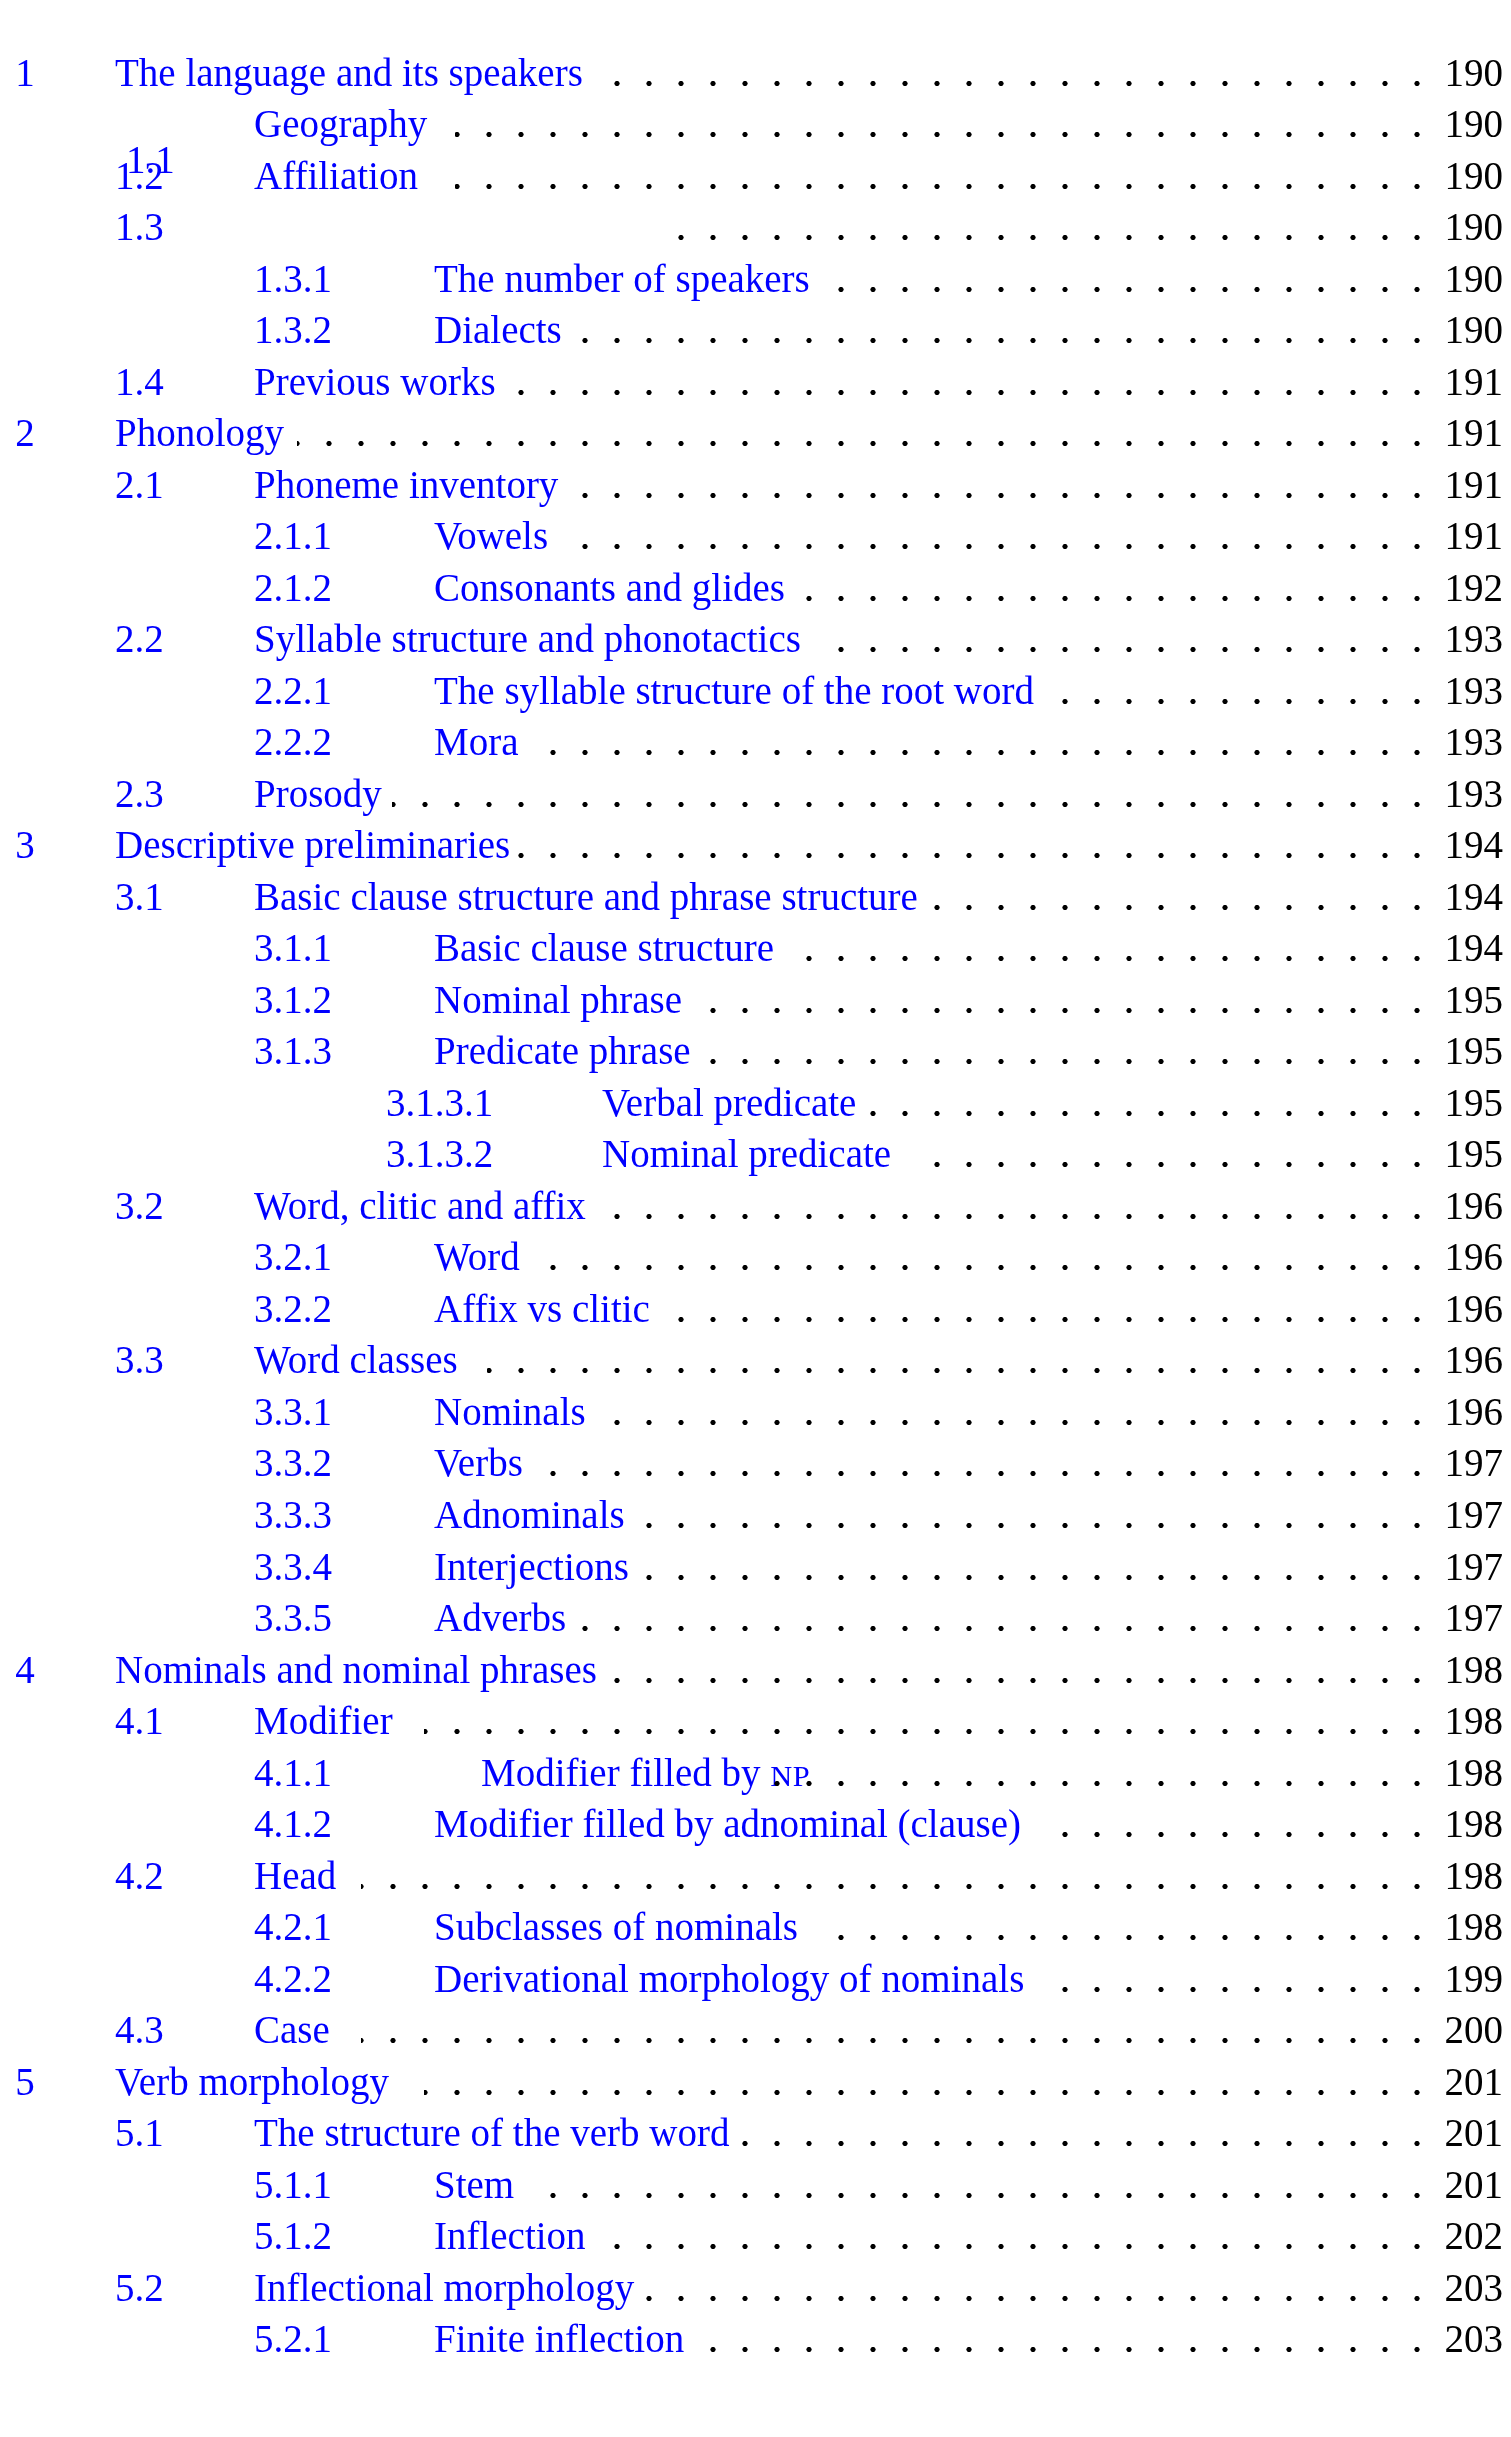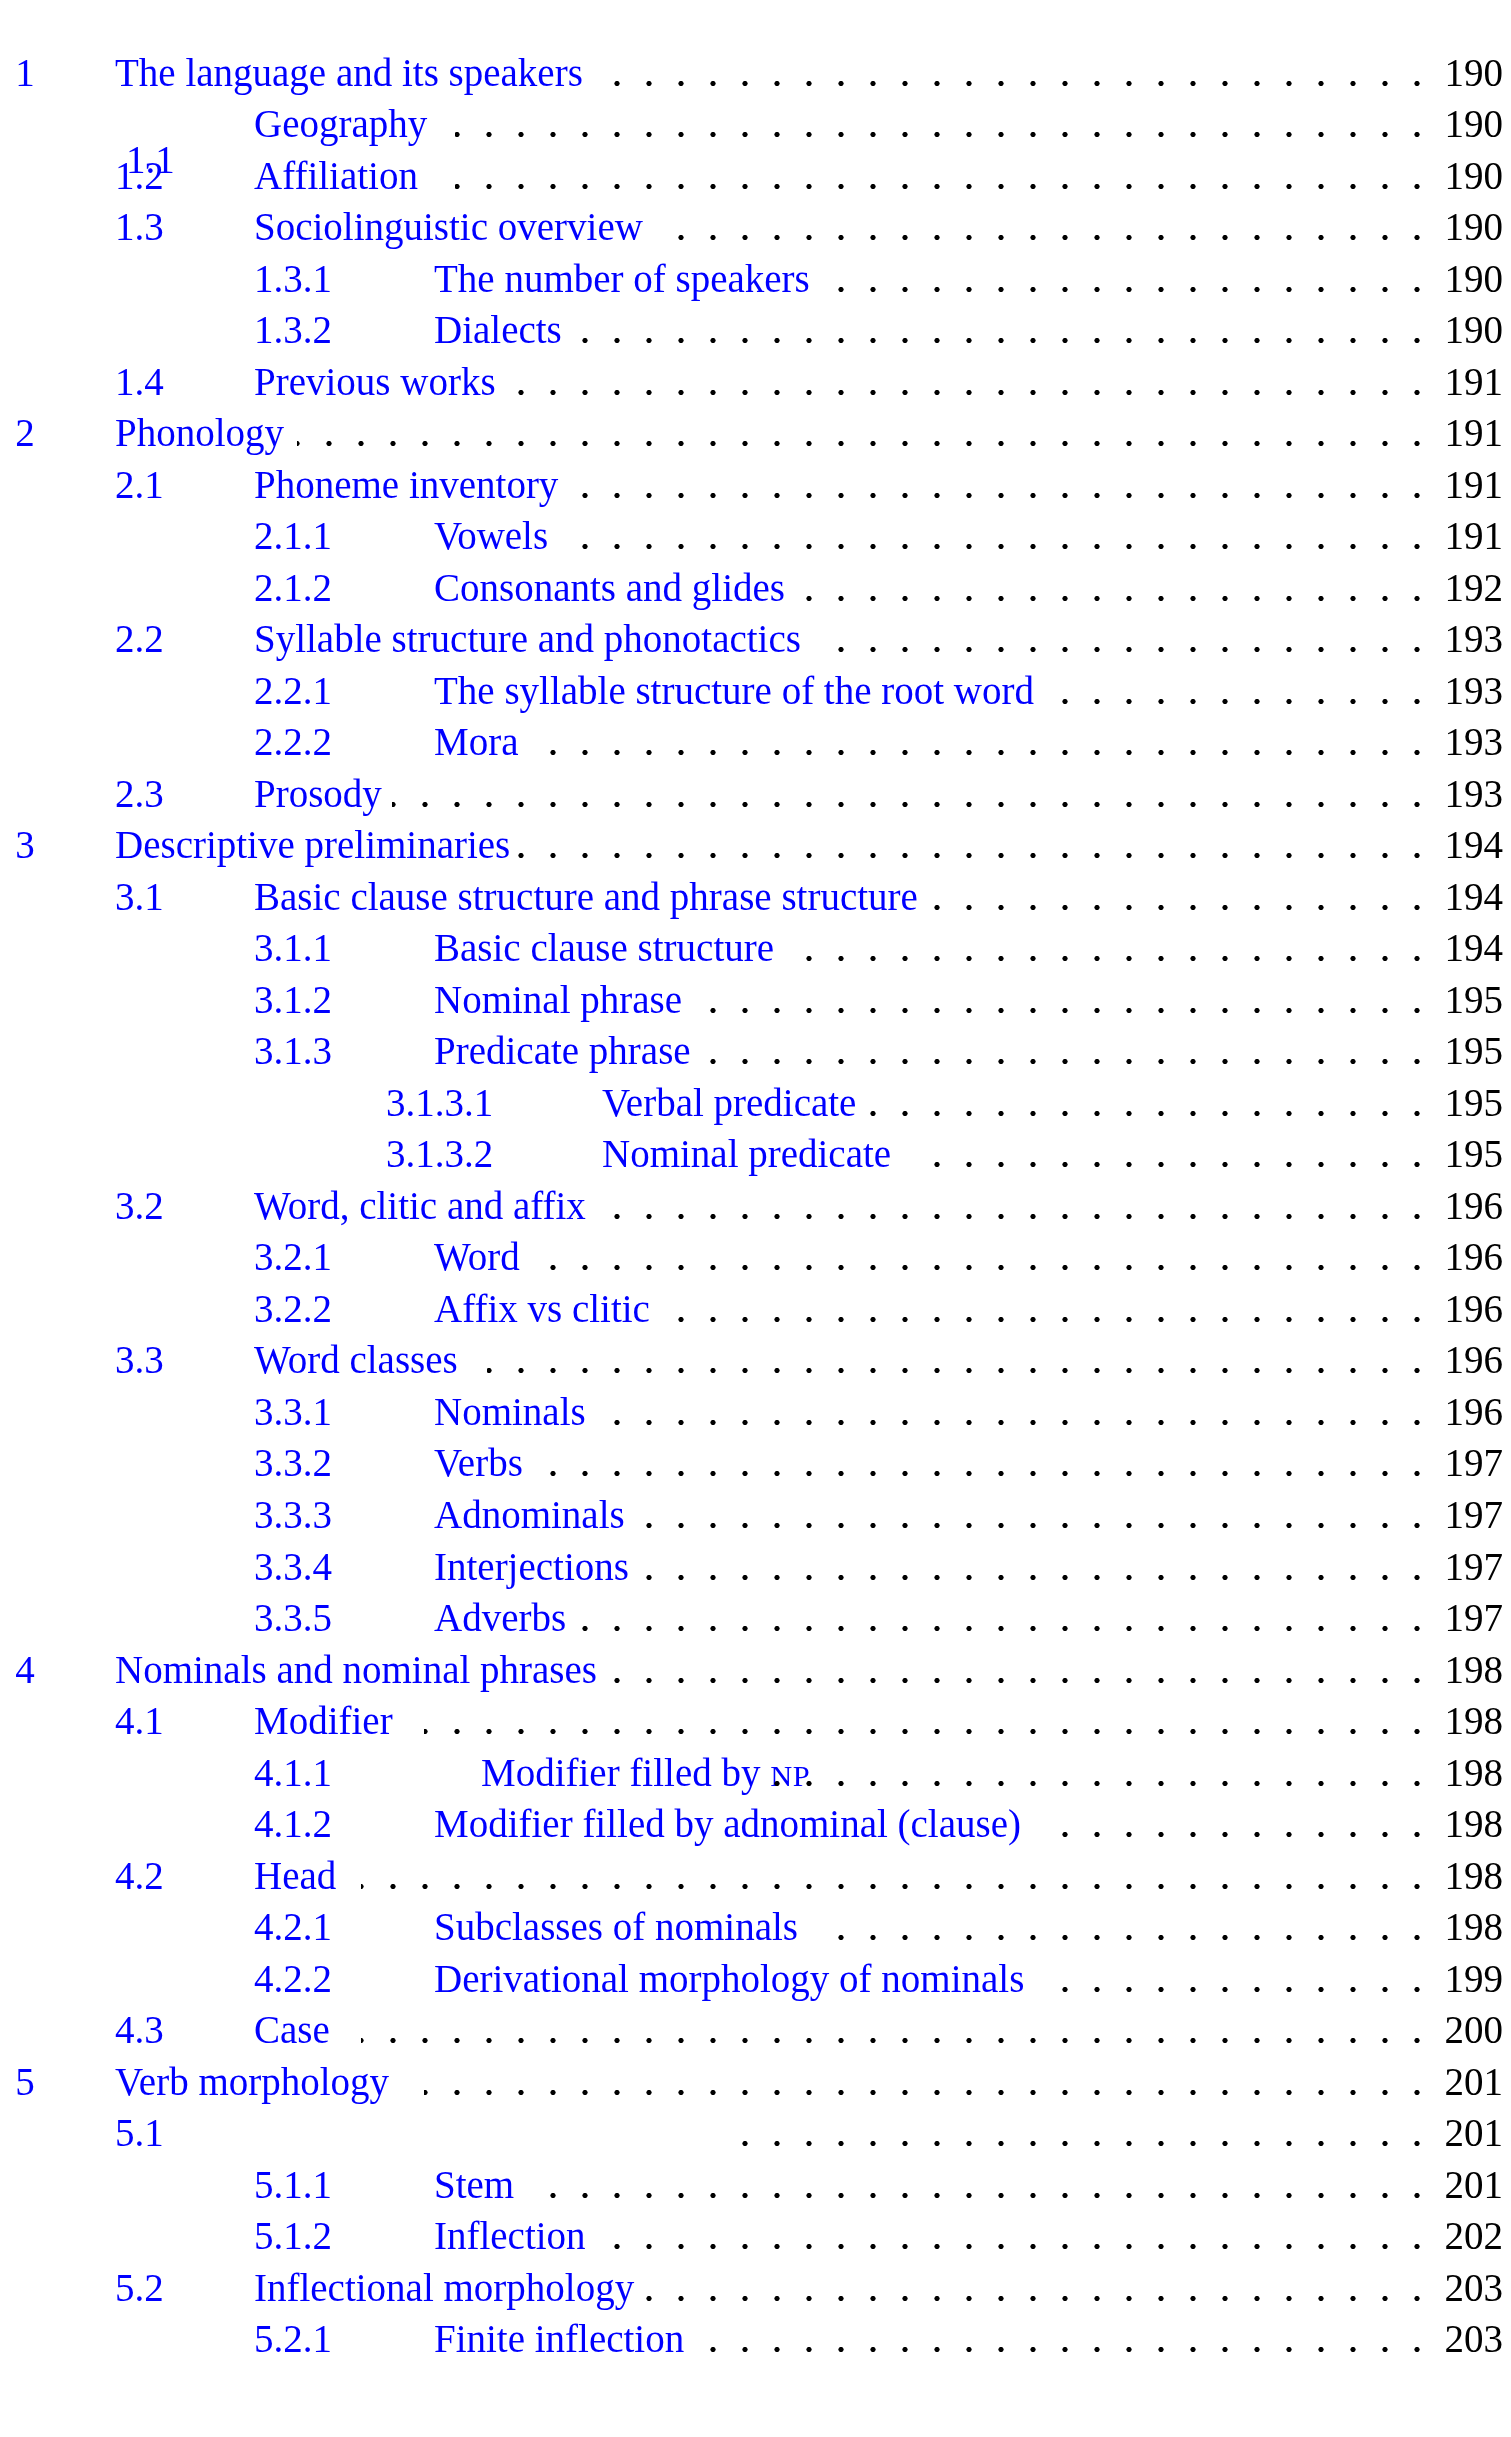--- a/index.html
+++ b/index.html
@@ -33,21 +33,20 @@
       <span class="page">190</span>
     </div>
     <div class="row" style="top: 150px;">
       <span class="num" style="left: 115px;">1.2</span>
       <span class="title" style="left: 254px;"><span>Affiliation</span></span>
       <span class="leader" style="width: 978px;"></span>
       <span class="page">190</span>
     </div>
     <div class="row" style="top: 201px;">
       <span class="num" style="left: 115px;">1.3</span>
-      <span class="title" style="left: 254px;"><span>Sociolinguistic overview</span></span>
       <span class="leader" style="width: 757px;"></span>
       <span class="page">190</span>
     </div>
     <div class="row" style="top: 253px;">
       <span class="num" style="left: 254px;">1.3.1</span>
       <span class="title" style="left: 434px;"><span>The number of speakers</span></span>
       <span class="leader" style="width: 599px;"></span>
       <span class="page">190</span>
     </div>
     <div class="row" style="top: 304px;">
@@ -255,20 +254,21 @@
       <span class="page">200</span>
     </div>
     <div class="row" style="top: 2056px;">
       <span class="num" style="left: 15.3px;">5</span>
       <span class="title" style="left: 115px;"><span>Verb morphology</span></span>
       <span class="leader" style="width: 1009px;"></span>
       <span class="page">201</span>
     </div>
     <div class="row" style="top: 2107px;">
       <span class="num" style="left: 115px;">5.1</span>
+      <span class="title" style="left: 254px;"><span>The structure of the verb word</span></span>
       <span class="leader" style="width: 694px;"></span>
       <span class="page">201</span>
     </div>
     <div class="row" style="top: 2159px;">
       <span class="num" style="left: 254px;">5.1.1</span>
       <span class="title" style="left: 434px;"><span>Stem</span></span>
       <span class="leader" style="width: 883px;"></span>
       <span class="page">201</span>
     </div>
     <div class="row" style="top: 2210px;">

